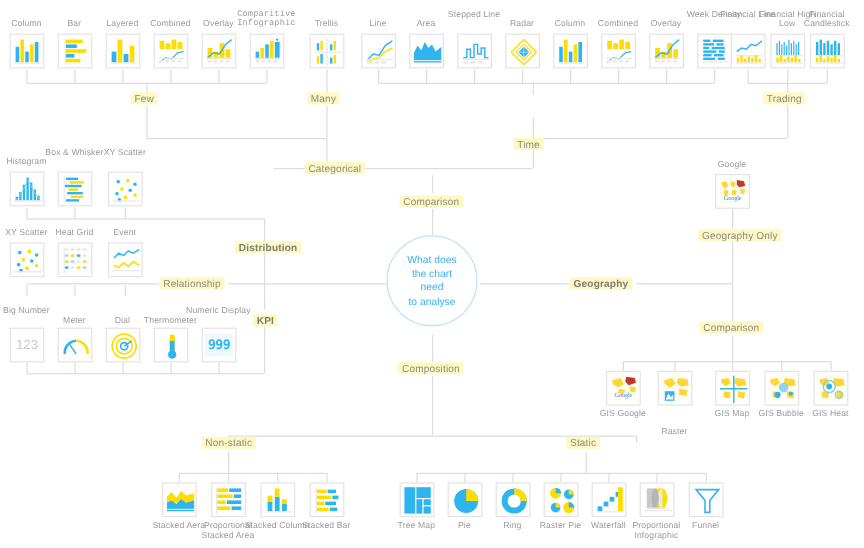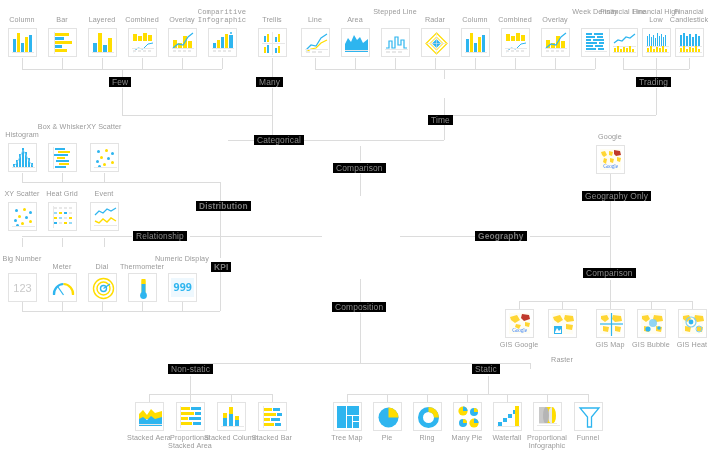--- a/index.html
+++ b/index.html
@@ -19,21 +19,21 @@
   .lnh { height: 1px; }
   .lnv { width: 1px; }
 
   
   .nodelabel {
     position: absolute;
     color: #8a8a8a;
     font-size: 8.4px;
     letter-spacing: .15px;
     white-space: nowrap;
-    background: #000000;
+    background: #fef9c3;
     padding: 0 3px;
     line-height: 10px;
   }
   .nodelabel.bold { color: #7a7a7a; font-weight: bold; }
 
   
   .tile {
     position: absolute;
     width: 29px; height: 29px;
     border: 1px solid #e3e3e3;
@@ -210,20 +210,27 @@
   <div class="nodelabel bold" style="left:196px; top:201px;">Distribution</div>
   <div class="nodelabel" style="left:133px; top:231px;">Relationship</div>
   <div class="nodelabel bold" style="left:211px; top:262px;">KPI</div>
   <div class="nodelabel" style="left:332px; top:302px;">Composition</div>
   <div class="nodelabel" style="left:168px; top:364px;">Non-static</div>
   <div class="nodelabel" style="left:472px; top:364px;">Static</div>
   <div class="nodelabel bold" style="left:475px; top:231px;">Geography</div>
   <div class="nodelabel" style="left:582px; top:191px;">Geography Only</div>
   <div class="nodelabel" style="left:583px; top:268px;">Comparison</div>
 
+  <div id="center" style="left:322px; top:196px;">
+    <span>
+      <span>What does</span>
+      <span>the chart need</span>
+      <span>to  analyse</span>
+    </span>
+  </div>
 
   <div class="tilelabel" style="left:-6px; top:16px;">Column</div>
   <div class="tile" style="left:8px; top:28px;">
     <div class="inner">
       <div class="b" style="left:1px;  bottom:1px; width:3px; height:13px;"></div>
       <div class="y" style="left:5px;  bottom:1px; width:3px; height:19px;"></div>
       <div class="b" style="left:9px;  bottom:1px; width:3px; height:9px;"></div>
       <div class="y" style="left:13px; bottom:1px; width:3px; height:15px;"></div>
       <div class="b" style="left:17px; bottom:1px; width:3px; height:17px;"></div>
       <div class="g" style="left:0; bottom:0; width:22px; height:1px;"></div>
@@ -825,21 +832,21 @@
         <path d="M6,5 L6,0.4 A4.6,4.6 0 0,1 10.6,5 Z" fill="#2eb5ef"></path>
         <circle cx="17" cy="6" r="4" fill="#2eb5ef"></circle>
         <path d="M17,6 L17,2 A4,4 0 0,1 21,6 Z" fill="#ffdd00"></path>
         <circle cx="6" cy="17" r="4" fill="#2eb5ef"></circle>
         <path d="M6,17 L6,13 A4,4 0 0,1 10,17 Z" fill="#ffdd00"></path>
         <circle cx="17" cy="17" r="4.6" fill="#ffdd00"></circle>
         <path d="M17,17 L17,12.4 A4.6,4.6 0 0,1 21.6,17 Z" fill="#2eb5ef"></path>
       </svg>
     </div>
   </div>
-  <div class="tilelabel" style="left:439px; top:434px;">Many Pie</div>
+  <div class="tilelabel" style="left:439px; top:434px;">Raster Pie</div>
 
   <div class="tile" style="left:493px; top:402px;">
     <div class="inner">
       <div class="b" style="left:1px;  bottom:1px;  width:4px; height:4px;"></div>
       <div class="b" style="left:6px;  bottom:5px;  width:4px; height:4px;"></div>
       <div class="b" style="left:11px; bottom:9px;  width:4px; height:4px;"></div>
       <div class="b" style="left:16px; bottom:13px; width:3px; height:4px;"></div>
       <div class="y" style="left:18px; bottom:1px;  width:4px; height:20px;"></div>
       <div class="g" style="left:0; bottom:0; width:23px; height:1px;"></div>
     </div>

